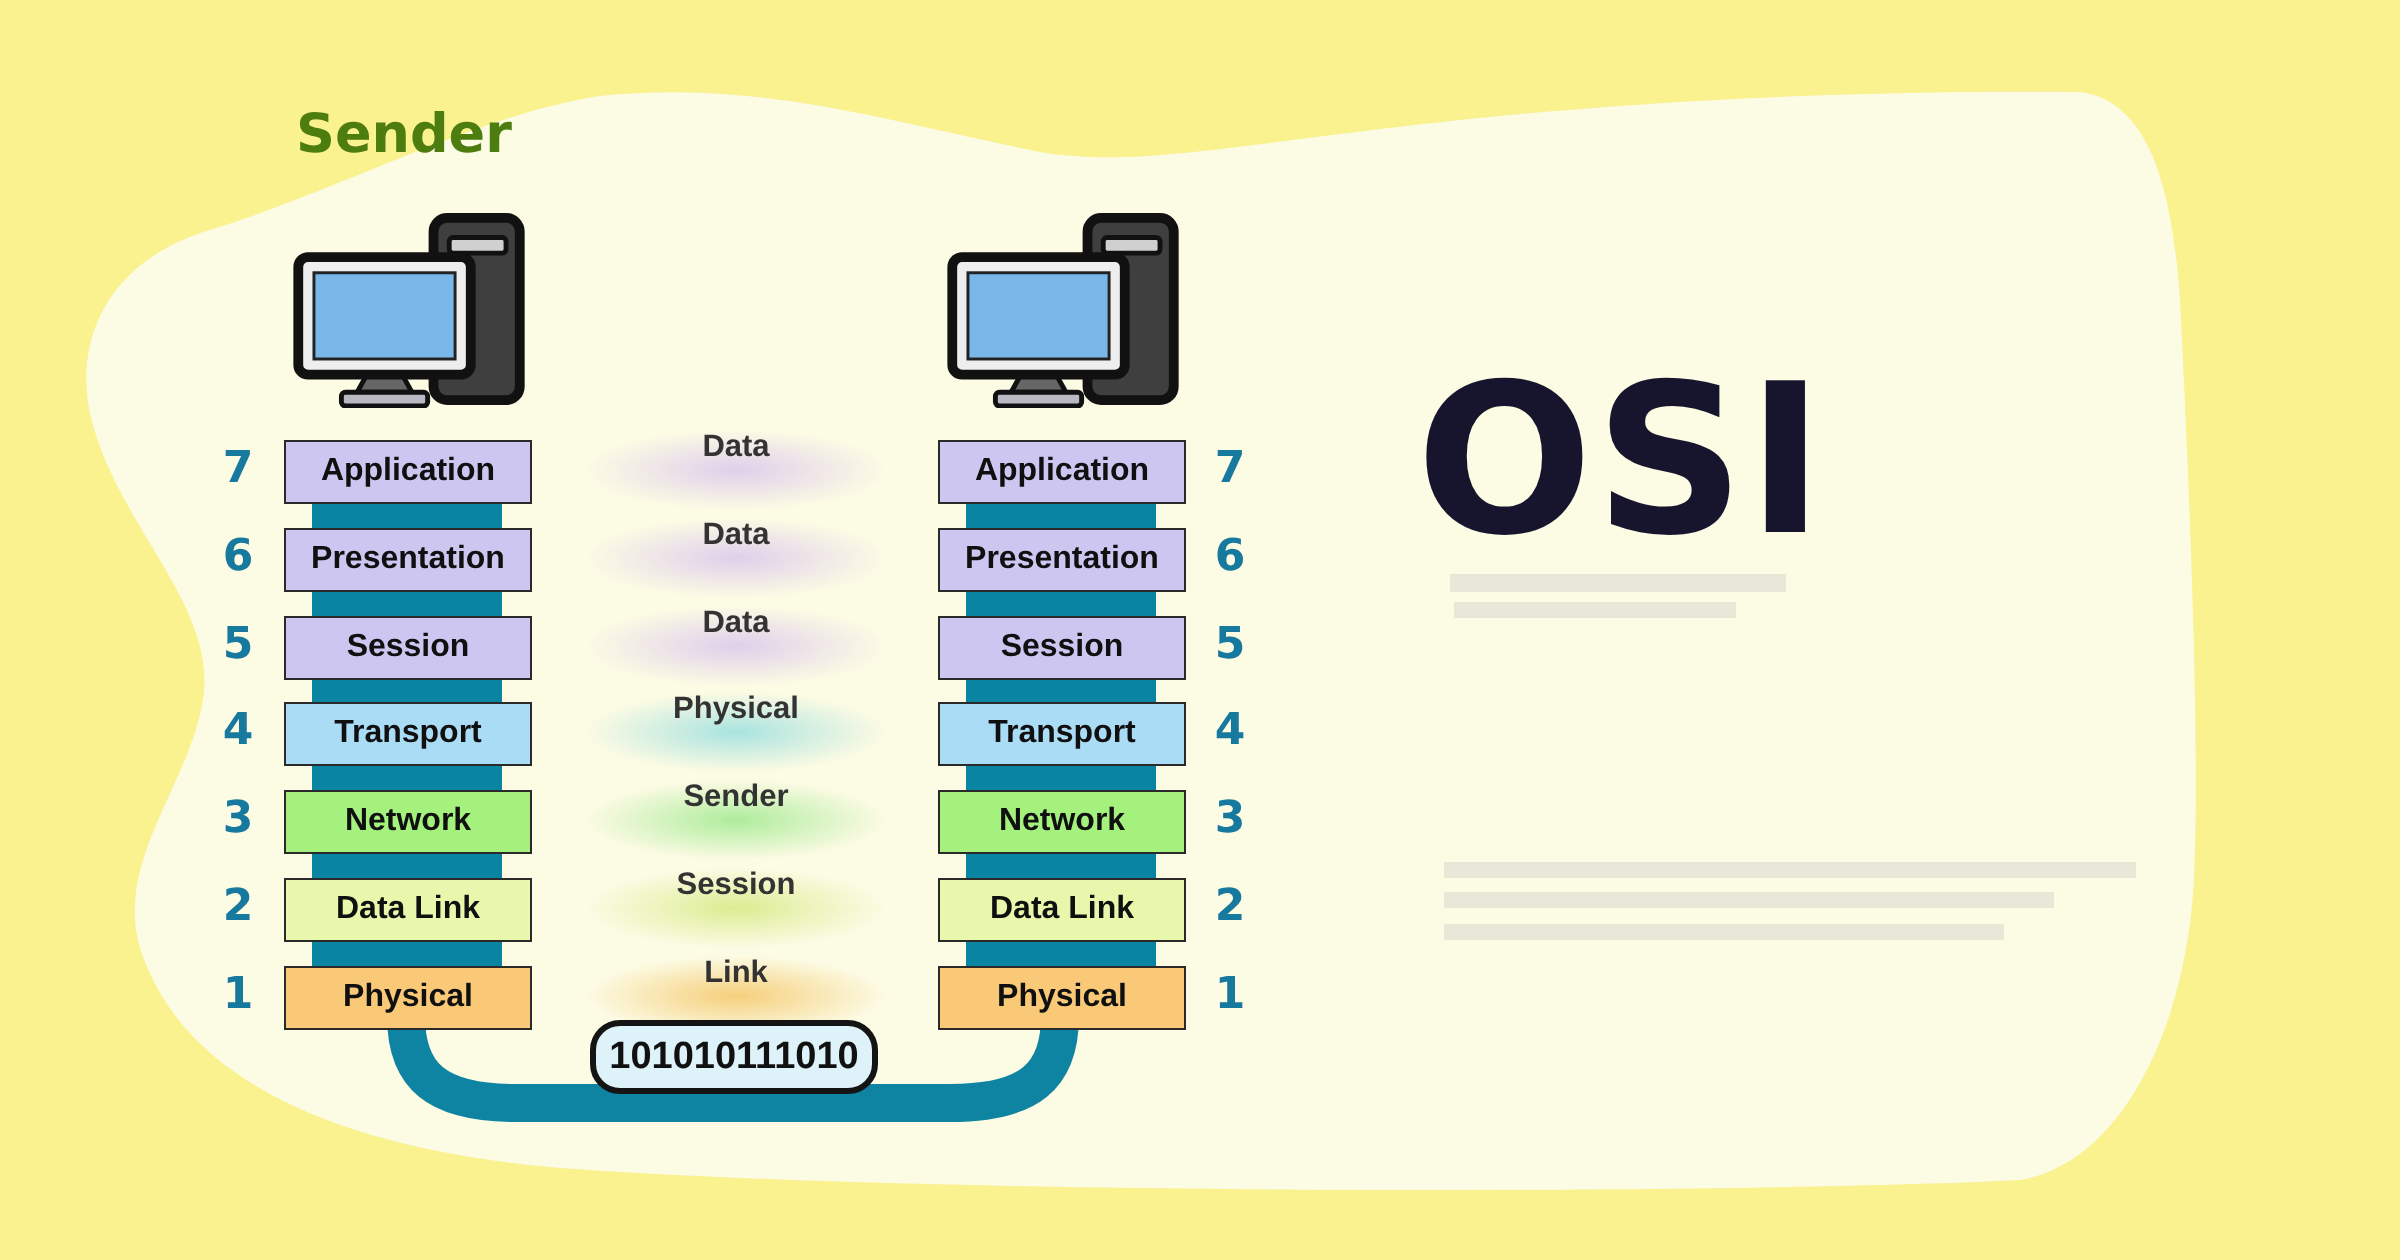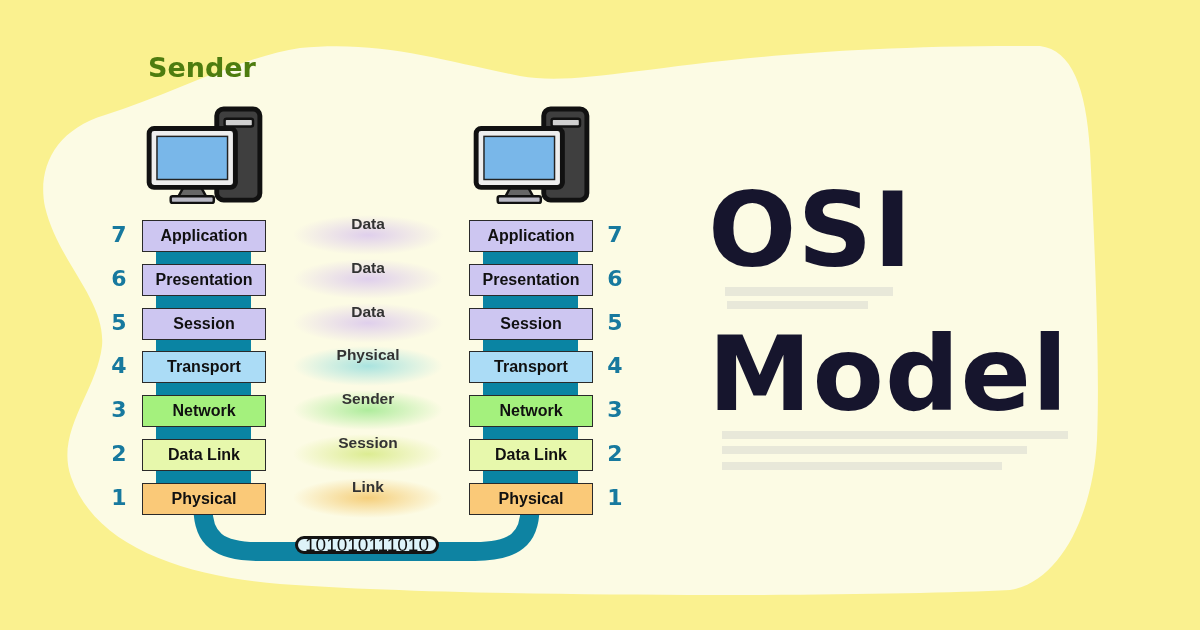--- a/index.html
+++ b/index.html
@@ -33,25 +33,25 @@
     font-weight:bold;font-size:22px;color:var(--numcol,#17799e);
   }
   .pdu{
     position:absolute;left:293px;width:150px;height:40px;z-index:2;
     display:flex;align-items:flex-start;justify-content:center;
   }
   .pdu span{
     position:relative;z-index:2;font-weight:bold;font-size:15.5px;color:#333;
   }
   .binary-label{
-    position:absolute;left:295px;top:536px;width:144px;height:18px;z-index:3;
+    position:absolute;left:295px;top:510px;width:144px;height:37px;z-index:3;
     background:var(--binfill,#def3f9);
     border:3px solid #141414;border-radius:15px;
     display:flex;align-items:center;justify-content:center;
-    font-weight:normal;font-size:19px;color:#111;box-sizing:border-box;
+    font-weight:bold;font-size:19px;color:#111;box-sizing:border-box;
   }
   .big-title{
     position:absolute;z-index:2;left:708px;
     font-family:"DejaVu Sans","Liberation Sans",sans-serif;
     font-weight:bold;color:var(--titlecol,#16152d);
     font-size:104px;line-height:1;letter-spacing:1px;
   }
   .bar{position:absolute;z-index:2;background:var(--barcol,#e8e8d9);}
 </style>
 </head>
@@ -154,18 +154,17 @@
       <div class="layer-box" style="left: 469px; top: 483px; background: rgb(250, 201, 120);">Physical</div>
       <div class="layer-num" style="left: 600px; top: 483px;">1</div>
     </div>
 
   <div class="binary-label">101010111010</div>
 
   <div class="big-title" style="top:178px;">OSI</div>
   <div class="bar" style="left:725px;top:287px;width:168px;height:9px;"></div>
   <div class="bar" style="left:727px;top:301px;width:141px;height:8px;"></div>
 
-  <div class="big-title" style="top:322px;">Model</div>
   <div class="bar" style="left:722px;top:431px;width:346px;height:8px;"></div>
   <div class="bar" style="left:722px;top:446px;width:305px;height:8px;"></div>
   <div class="bar" style="left:722px;top:462px;width:280px;height:8px;"></div>
 
 </div>
 
 </body></html>

